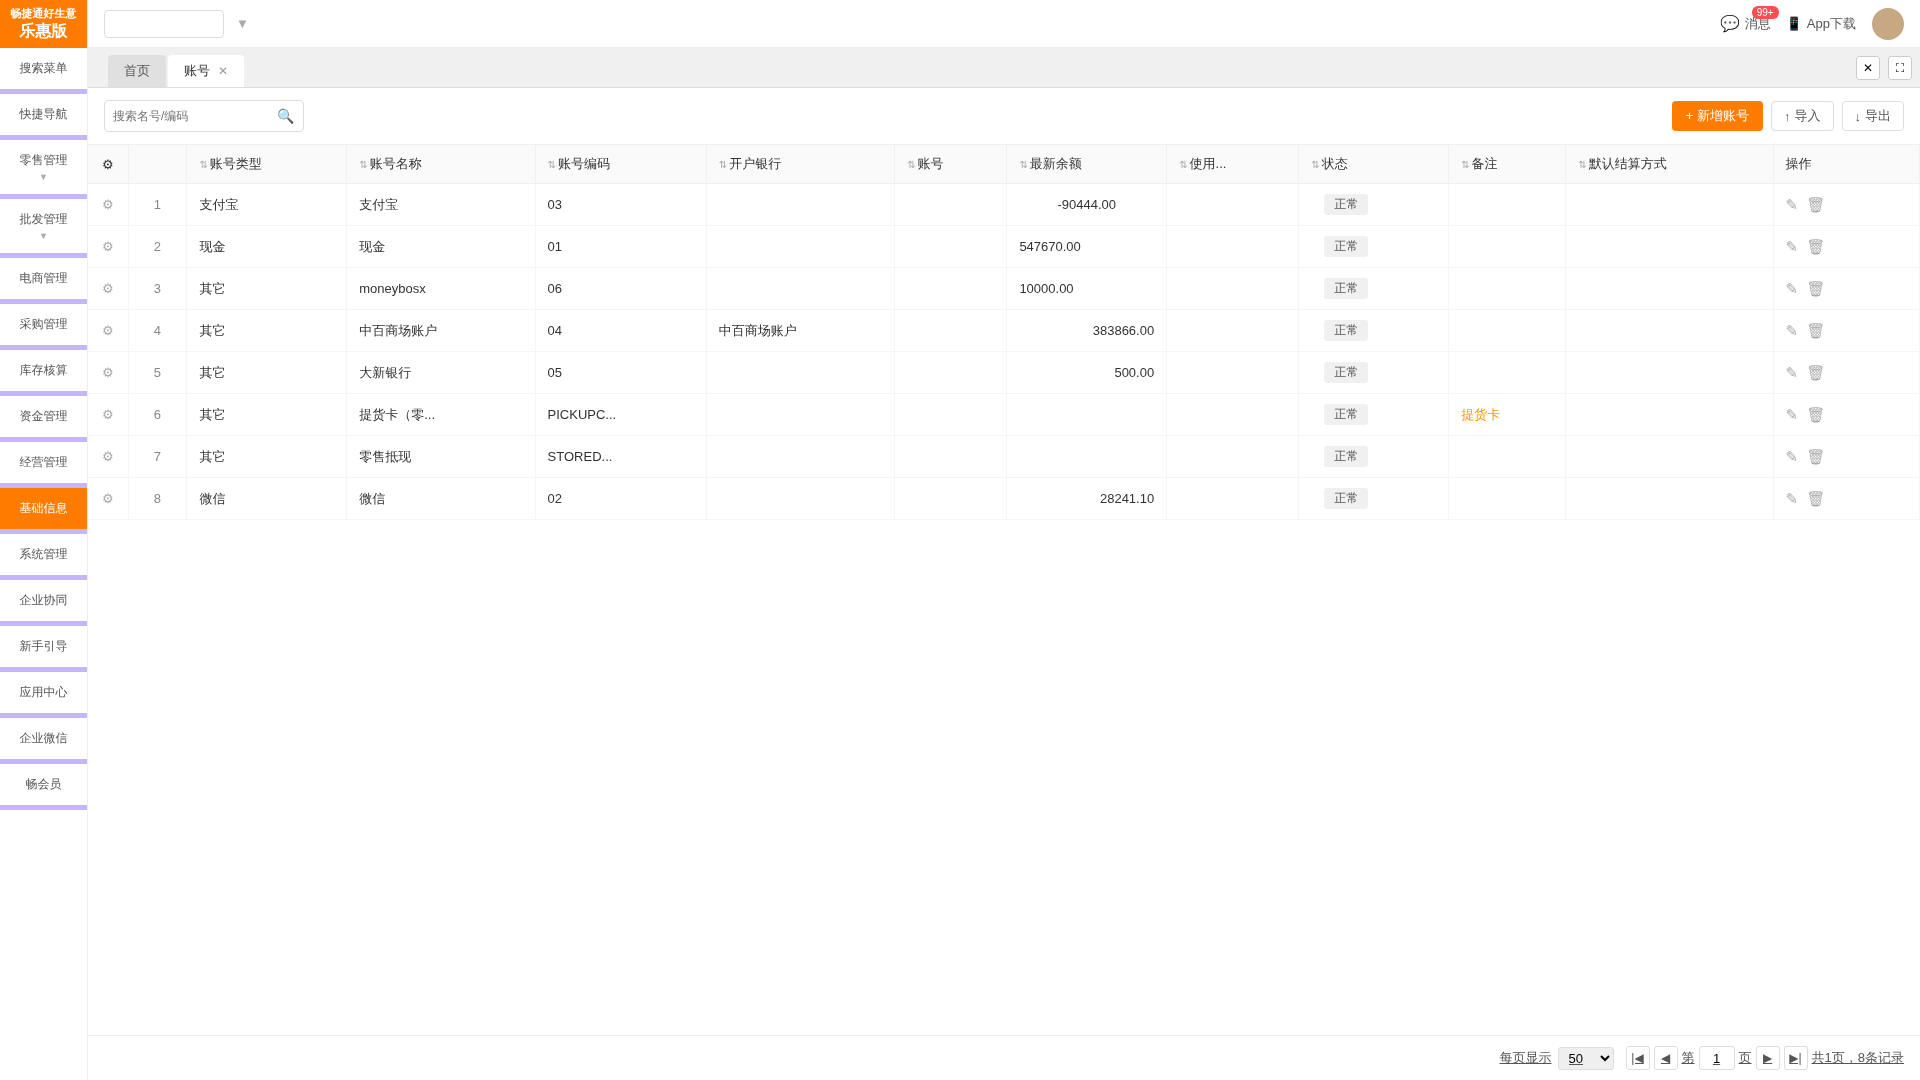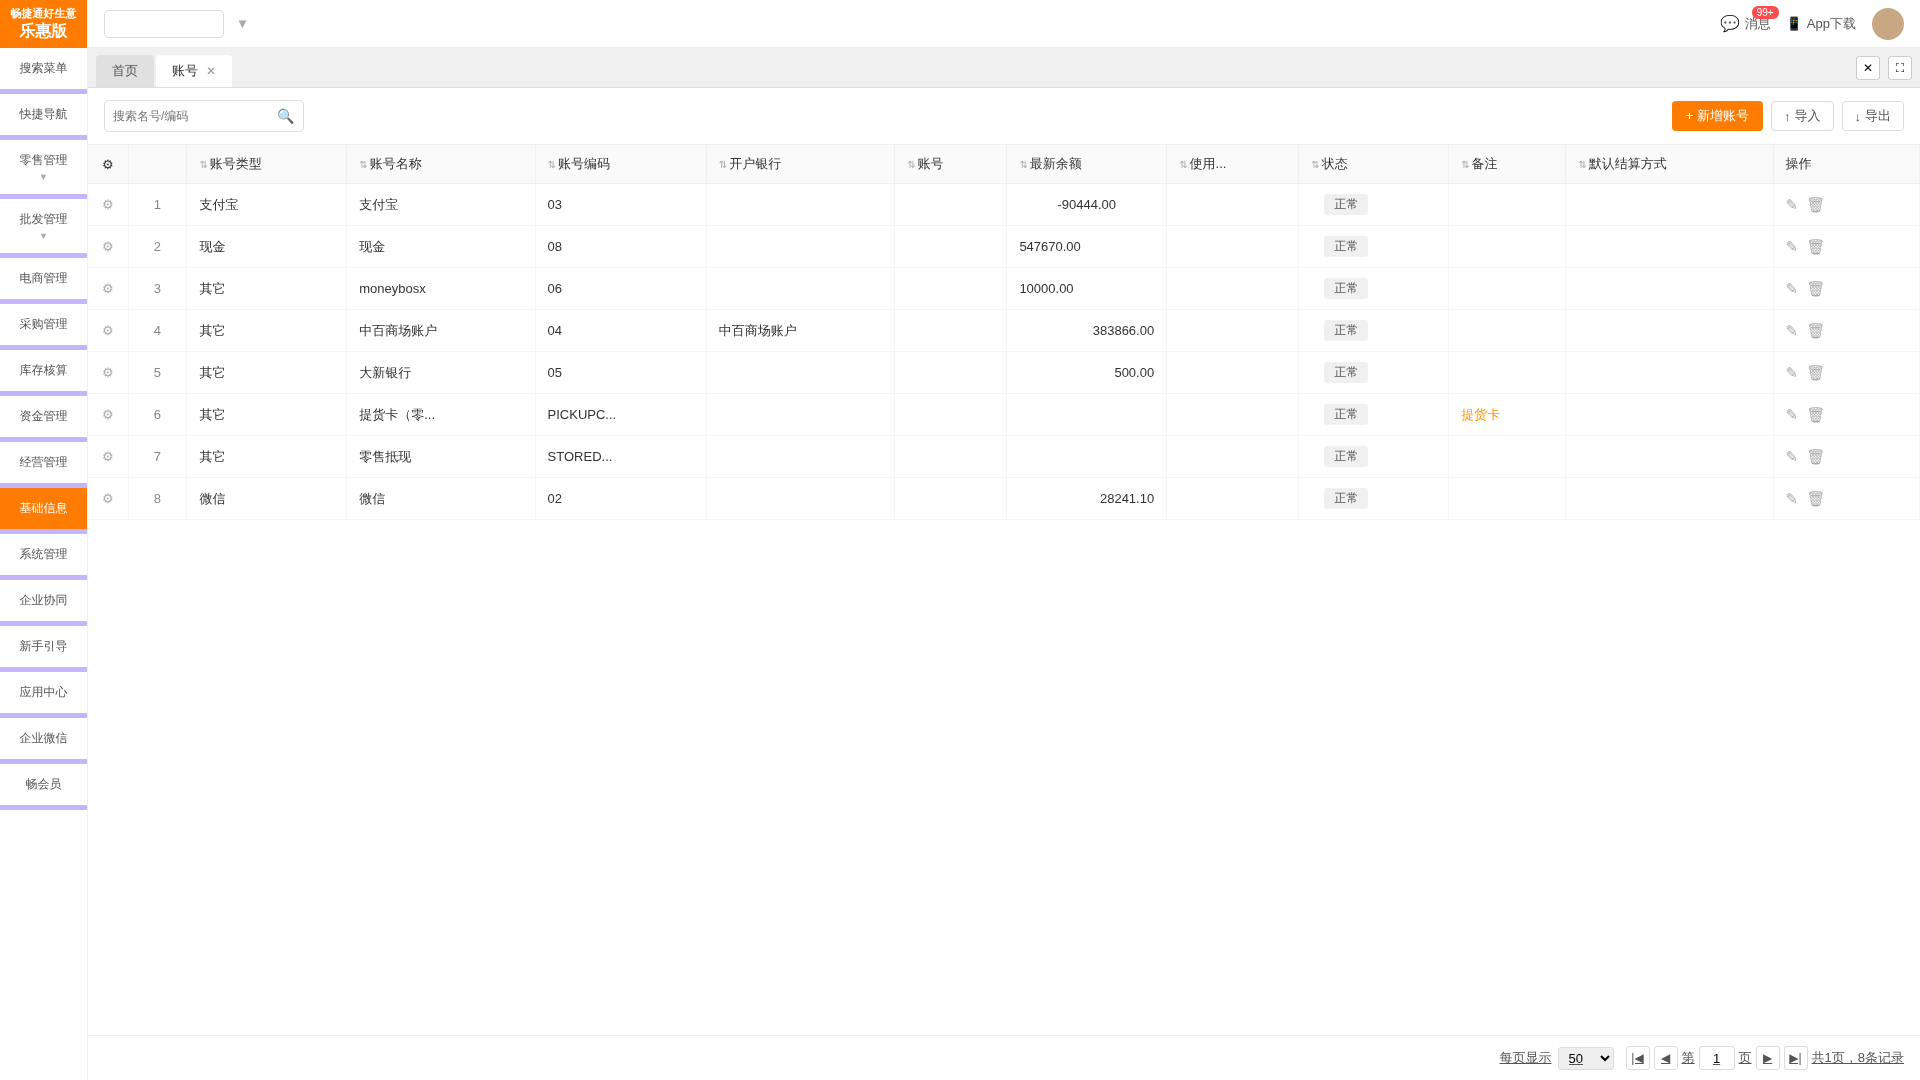--- a/index.html
+++ b/index.html
@@ -111,21 +111,21 @@
       background: #ccc;
       overflow: hidden;
     }
 
     
     .nav-tabs {
       height: 40px;
       background: #f0f0f0;
       display: flex;
       align-items: flex-end;
-      padding: 0 8px;
+      padding: 0 20px;
       border-bottom: 1px solid #ddd;
       position: relative;
     }
     .nav-tab {
       height: 32px;
       padding: 0 16px;
       display: flex;
       align-items: center;
       gap: 8px;
       cursor: pointer;
@@ -517,21 +517,21 @@
         <span class="action-icon" title="编辑">✎</span>
         <span class="action-icon" title="删除">🗑</span>
       </div>
     </td>
   </tr>
             <tr>
     <td style="text-align:center;color:#aaa;">⚙</td>
     <td style="text-align:center;color:#888;">2</td>
     <td>现金</td>
     <td>现金</td>
-    <td>08</td>
+    <td>01</td>
     <td></td>
     <td></td>
     <td style="text-align:left;">547670.00</td>
     <td></td>
     <td><span class="status-badge normal">正常</span></td>
     <td style="color:#ff9600;"></td>
     <td></td>
     <td>
       <div class="action-btns">
         <span class="action-icon" title="编辑">✎</span>

